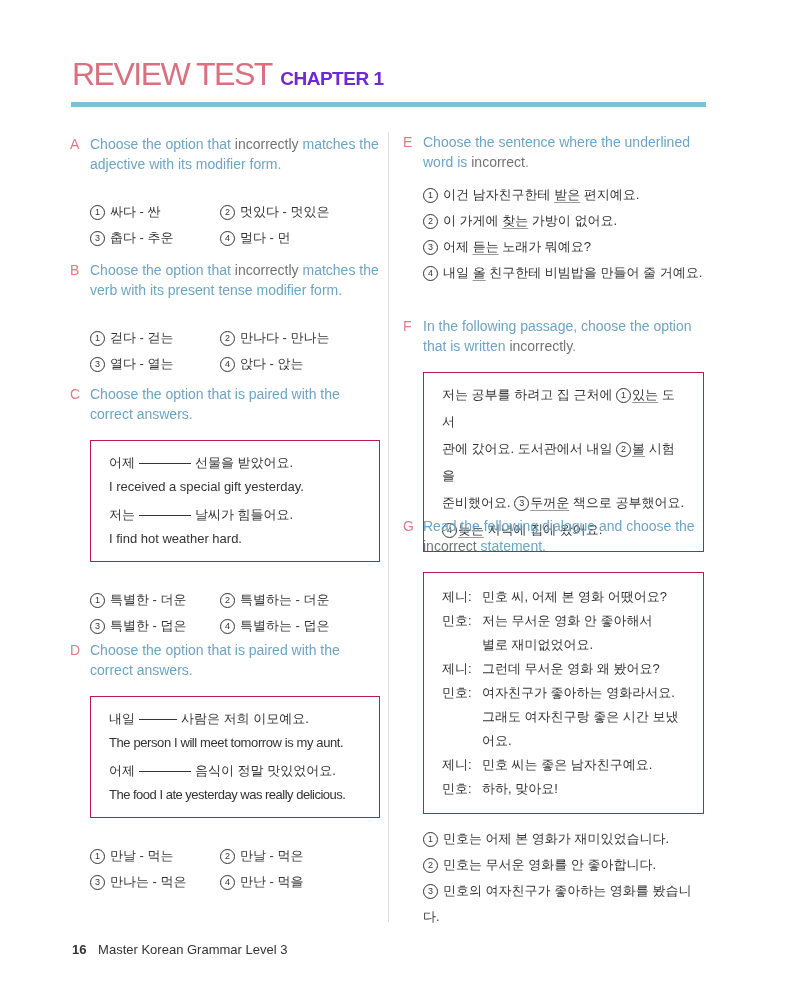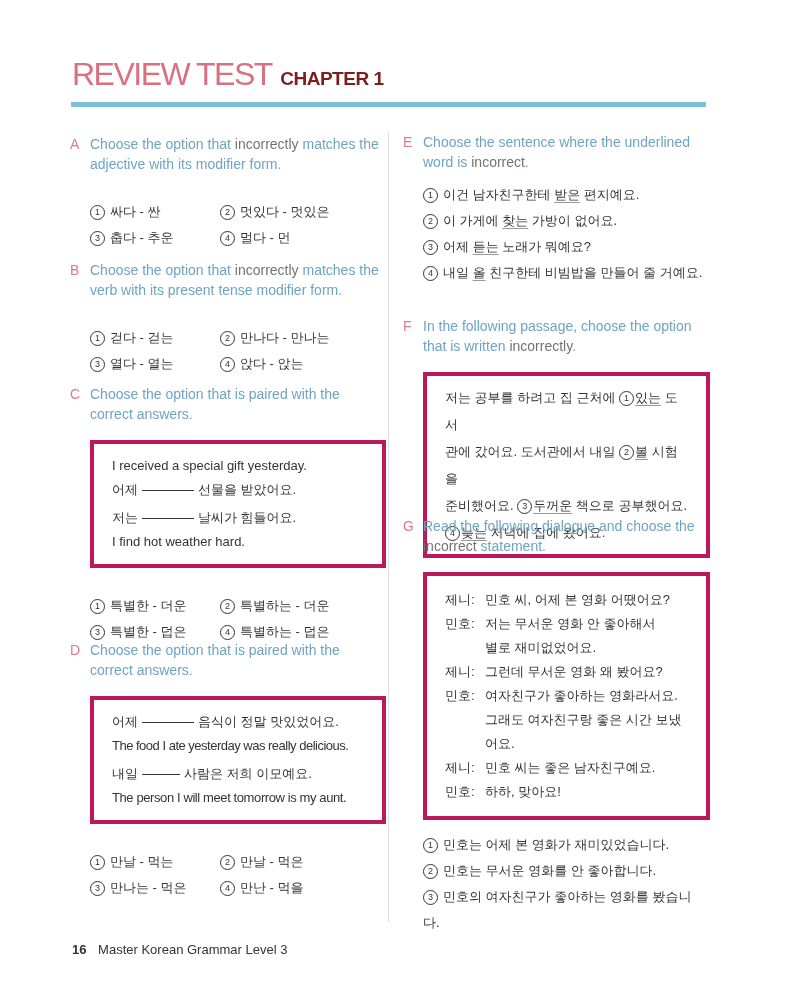--- a/index.html
+++ b/index.html
@@ -1,38 +1,38 @@
 <!DOCTYPE html>
 <html><head>
 <meta charset="utf-8">
 <style>
   html, body { margin:0; padding:0; background:#ffffff; }
   body { width:800px; height:1000px; position:relative; overflow:hidden;
          font-family:"Liberation Sans","DejaVu Sans",sans-serif; color:#333; }
   .title-wrap { position:absolute; left:72px; top:56px; }
   .title-main { font-family:"Liberation Sans",sans-serif; font-weight:normal; font-size:32px;
                 color:#d9707f; letter-spacing:-1.5px; display:inline-block; }
-  .title-sub { font-weight:bold; font-size:19px; color:#7f1d1d; margin-left:4px;
+  .title-sub { font-weight:bold; font-size:19px; color:#6d28d9; margin-left:4px;
                display:inline-block; letter-spacing:-0.5px; }
   .title-rule { position:absolute; left:71px; top:102px; width:635px; height:5px; background:#7fbfd9; }
   .col-divider { position:absolute; left:388px; top:132px; width:1px; height:790px; background:#dddddd; }
   .col { position:absolute; top:132px; }
   .col-left { left:70px; width:312px; }
   .col-right { left:403px; width:305px; }
   .q { position:absolute; left:0; }
   .q-head { display:flex; font-size:14px; line-height:20px; }
   .q-letter { color:#dc7b87; width:20px; flex:none; }
   .q-text { color:#6ea4c2; }
   .hl { color:#737373; }
   .opts { display:grid; grid-template-columns:130px 150px; row-gap:6px; margin-left:20px; margin-top:28px;
           font-size:13px; color:#333; line-height:20px; }
   .opt { white-space:nowrap; }
   .num { display:inline-block; width:13px; height:13px; border:1px solid #333; border-radius:50%;
          font-size:9px; line-height:13px; text-align:center; margin-right:5px; vertical-align:1px; }
-  .box { border:4px solid #be185d; margin-left:20px; margin-top:16px; padding:10px 18px;
+  .box { border:1px solid #be185d; margin-left:20px; margin-top:16px; padding:10px 18px;
          font-size:13px; line-height:24px; color:#333; }
   .box .ex { margin-bottom:4px; }
   .box .ex:last-child { margin-bottom:0; }
   .blank { display:inline-block; border-bottom:1px solid #333; vertical-align:3px; height:1px; margin:0 4px; }
   .list-opts { margin-left:20px; margin-top:10px; font-size:13px; line-height:26px; color:#333; }
   .ul { text-decoration:underline; text-decoration-color:#999; text-underline-offset:3px; }
   .dlg { display:flex; }
   .dlg .sp { width:40px; flex:none; }
   .footer { position:absolute; left:72px; top:942px; font-size:13px; color:#333; }
   .footer .pg { font-weight:bold; margin-right:8px; }
@@ -75,22 +75,22 @@
     </div>
   </div>
 
   <div class="q" style="top:252px; width:312px;">
     <div class="q-head">
       <span class="q-letter">C</span>
       <span class="q-text">Choose the option that is paired with the correct answers.</span>
     </div>
     <div class="box" style="width:252px;">
       <div class="ex">
+        <div><span>어제</span><span class="blank" style="width:52px;"></span><span>선물을 받았어요.</span></div>
         <div>I received a special gift yesterday.</div>
-        <div><span>어제</span><span class="blank" style="width:52px;"></span><span>선물을 받았어요.</span></div>
       </div>
       <div class="ex">
         <div><span>저는</span><span class="blank" style="width:52px;"></span><span>날씨가 힘들어요.</span></div>
         <div>I find hot weather hard.</div>
       </div>
     </div>
     <div class="opts">
       <div class="opt"><span class="num">1</span><span>특별한 - 더운</span></div>
       <div class="opt"><span class="num">2</span><span>특별하는 - 더운</span></div>
       <div class="opt"><span class="num">3</span><span>특별한 - 덥은</span></div>
@@ -98,26 +98,26 @@
     </div>
   </div>
 
   <div class="q" style="top:508px; width:312px;">
     <div class="q-head">
       <span class="q-letter">D</span>
       <span class="q-text">Choose the option that is paired with the correct answers.</span>
     </div>
     <div class="box" style="width:252px;">
       <div class="ex">
+        <div><span>내일</span><span class="blank" style="width:38px;"></span><span>사람은 저희 이모예요.</span></div>
+        <div style="letter-spacing:-0.4px;">The person I will meet tomorrow is my aunt.</div>
+      </div>
+      <div class="ex">
         <div><span>어제</span><span class="blank" style="width:52px;"></span><span>음식이 정말 맛있었어요.</span></div>
         <div style="letter-spacing:-0.5px;">The food I ate yesterday was really delicious.</div>
-      </div>
-      <div class="ex">
-        <div><span>내일</span><span class="blank" style="width:38px;"></span><span>사람은 저희 이모예요.</span></div>
-        <div style="letter-spacing:-0.4px;">The person I will meet tomorrow is my aunt.</div>
       </div>
     </div>
     <div class="opts">
       <div class="opt"><span class="num">1</span><span>만날 - 먹는</span></div>
       <div class="opt"><span class="num">2</span><span>만날 - 먹은</span></div>
       <div class="opt"><span class="num">3</span><span>만나는 - 먹은</span></div>
       <div class="opt"><span class="num">4</span><span>만난 - 먹을</span></div>
     </div>
   </div>
 </div>

